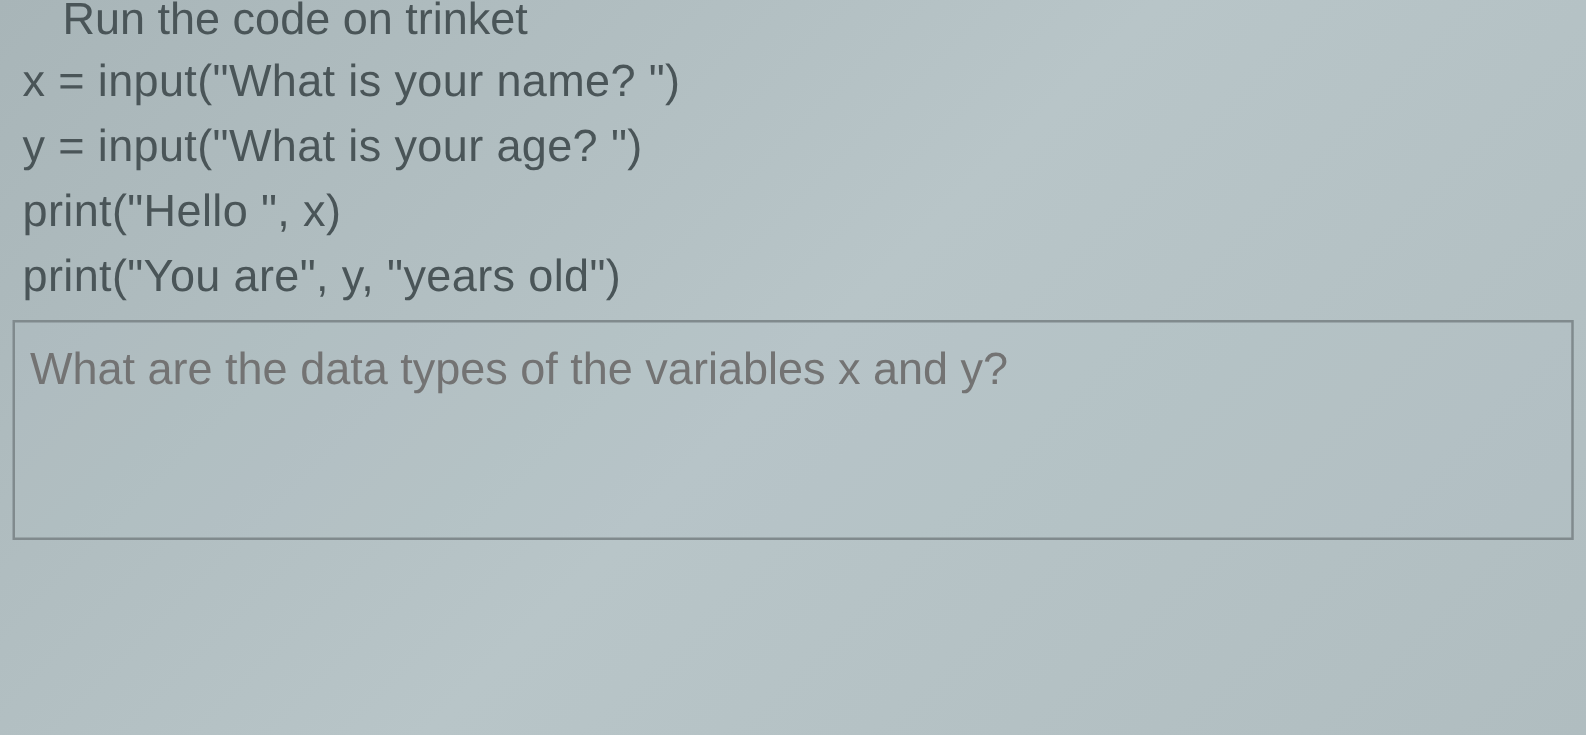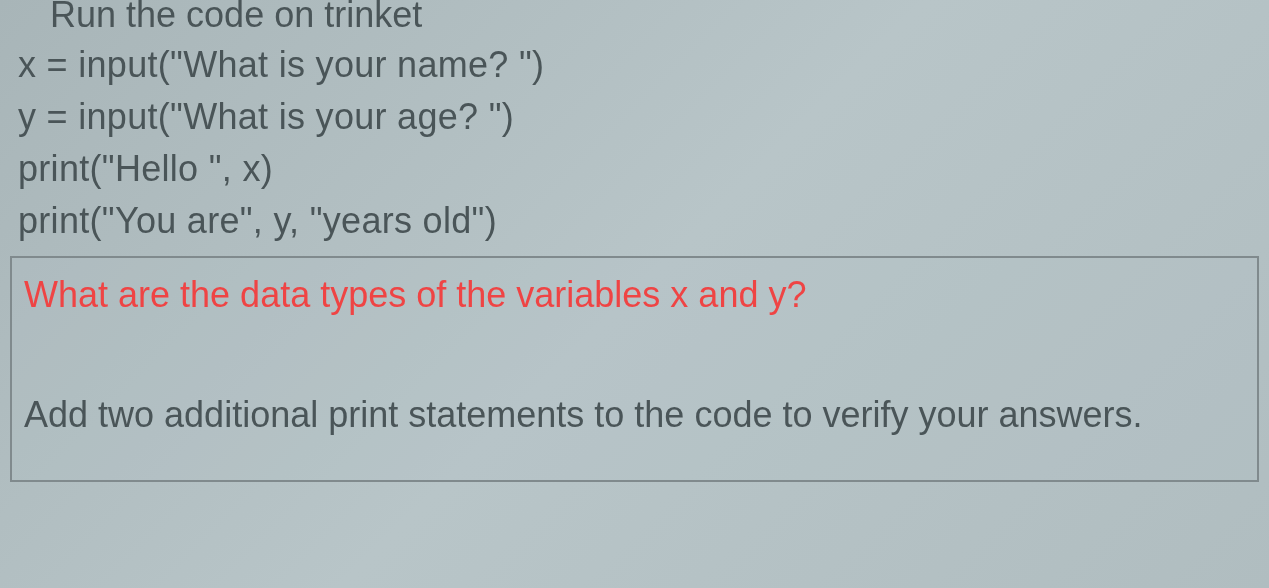--- a/index.html
+++ b/index.html
@@ -35,21 +35,21 @@
       letter-spacing: 0.3px;
     }
     .question-box {
       border: 2px solid #808a8d;
       margin-top: 8px;
       padding: 12px 12px 40px 12px;
       background: rgba(180, 195, 198, 0.2);
     }
     .question-text {
       font-size: 36px;
-      color: #ef4444;
+      color: #737373;
       font-weight: 400;
       line-height: 1.4;
       margin-bottom: 70px;
     }
     .instruction-text {
       font-size: 36px;
       color: #4a5558;
       font-weight: 400;
       line-height: 1.4;
     }
@@ -59,15 +59,14 @@
 
 <div class="content">
   <div class="header-line">Run the code on trinket</div>
   <div class="code-line">x = input("What is your name? ")</div>
   <div class="code-line">y = input("What is your age? ")</div>
   <div class="code-line">print("Hello ", x)</div>
   <div class="code-line">print("You are", y, "years old")</div>
 
   <div class="question-box">
     <div class="question-text">What are the data types of the variables x and y?</div>
-    <div class="instruction-text">Add two additional print statements to the code to verify your answers.</div>
   </div>
 </div>
 
 </body></html>

